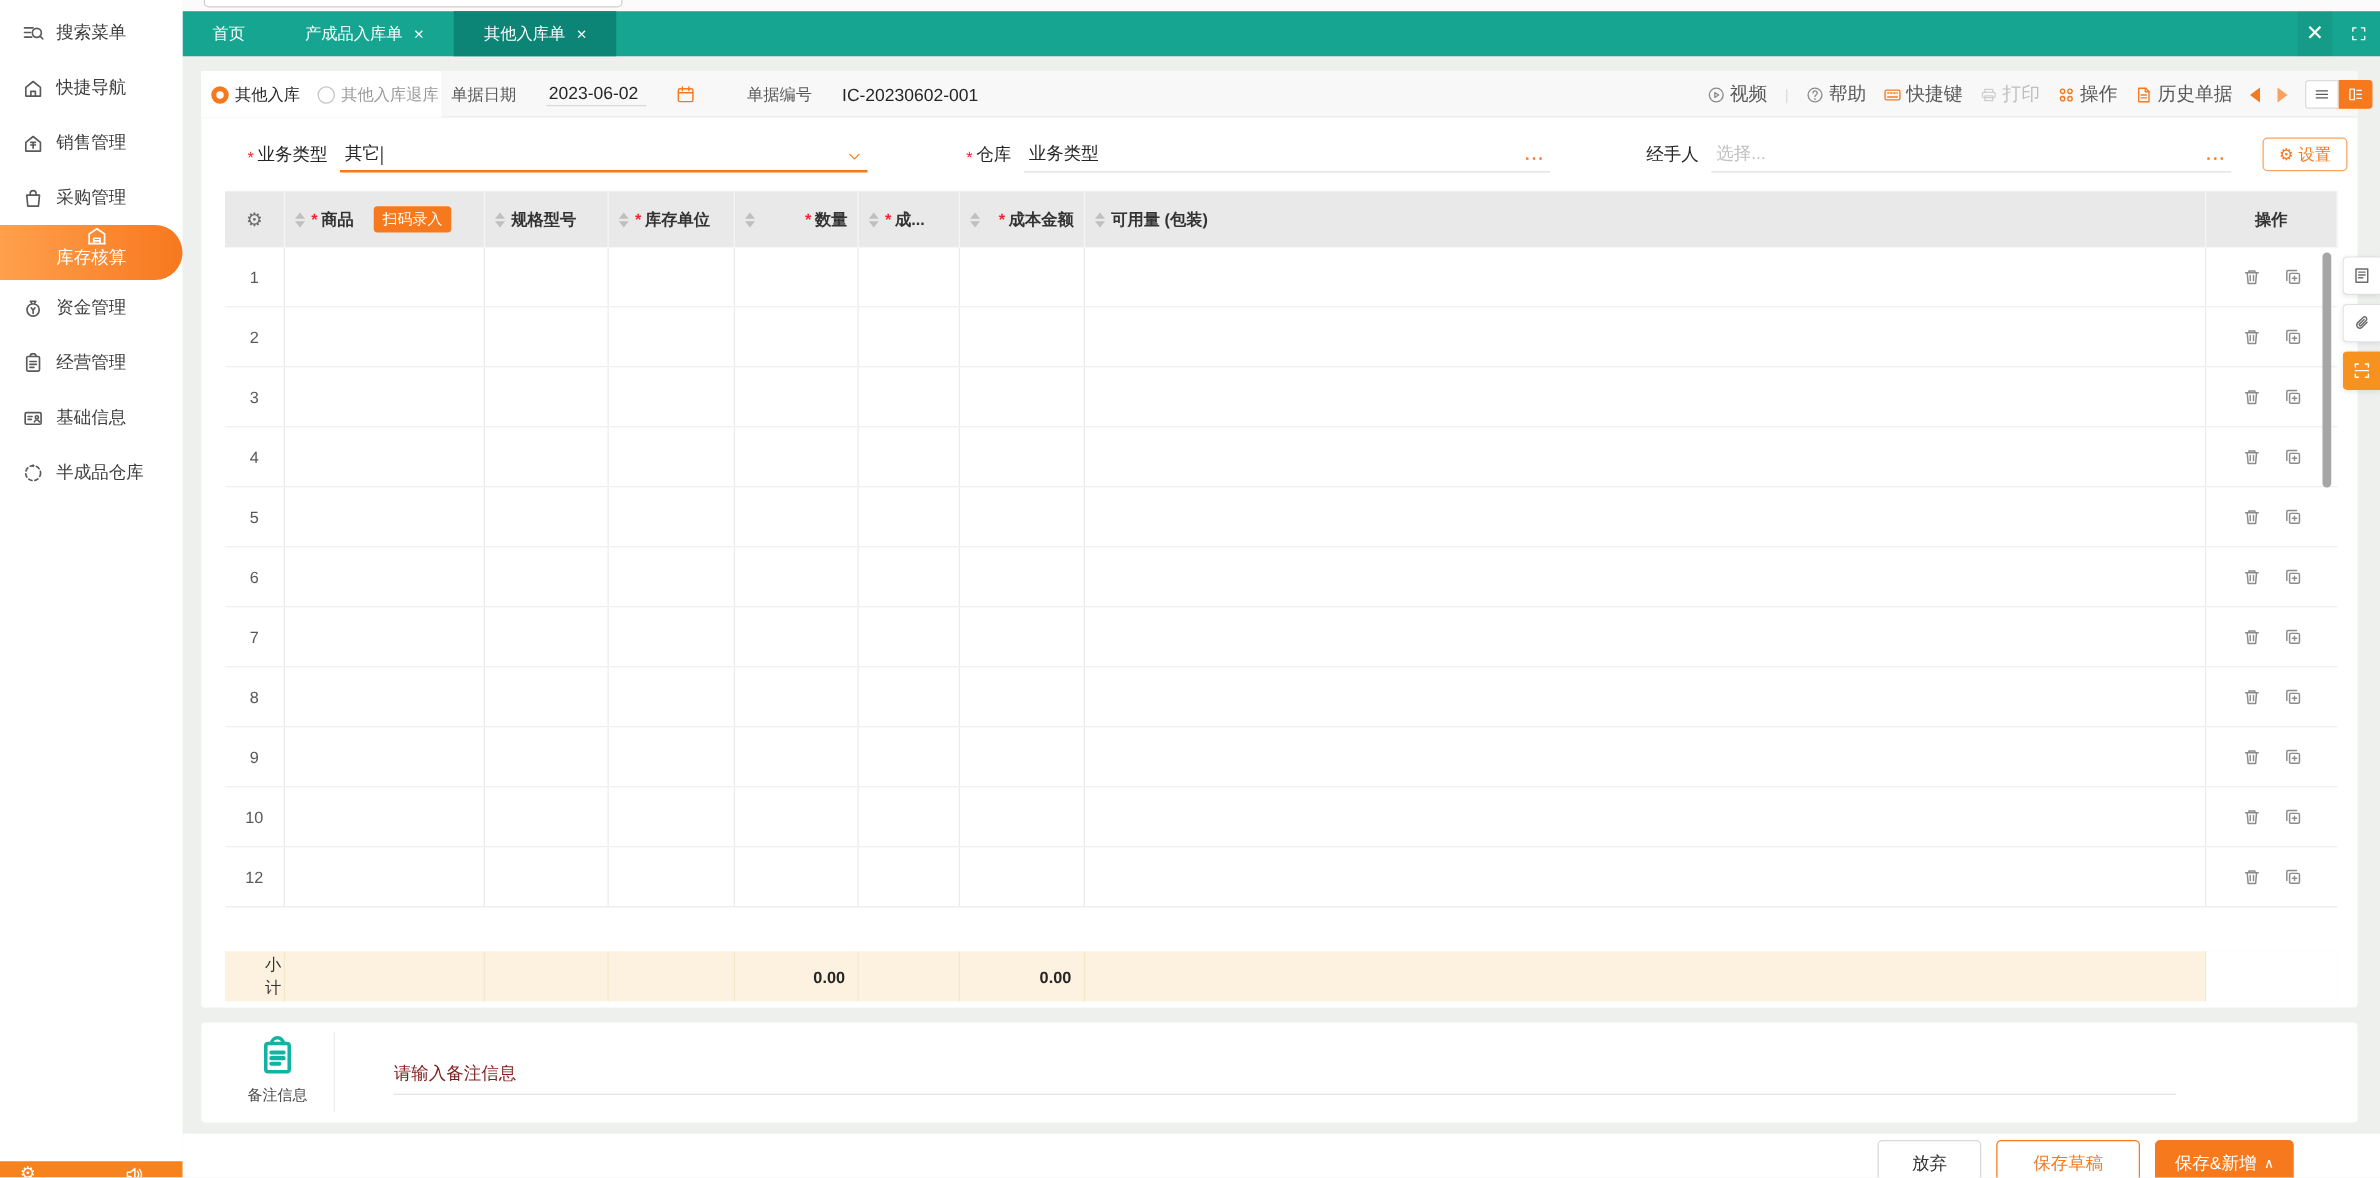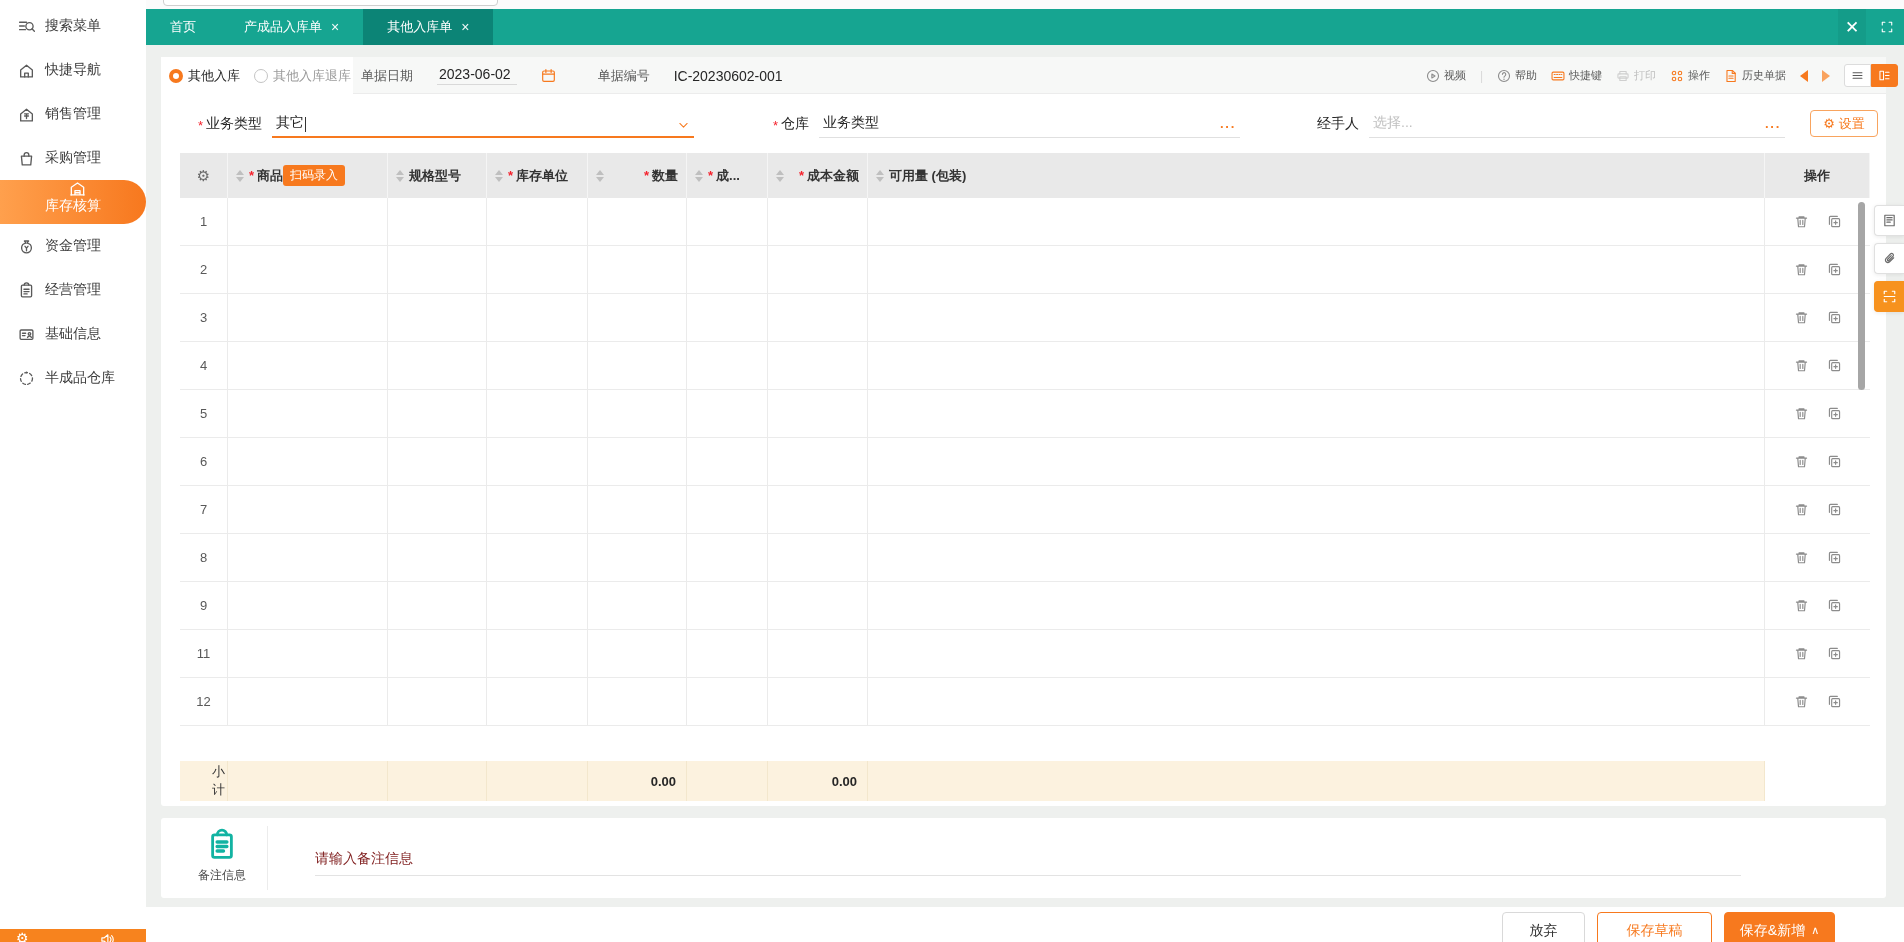--- a/index.html
+++ b/index.html
@@ -45,21 +45,21 @@
 .radio-opt.selected .radio-dot { border:4px solid #f7791e; }
 .radio-opt.selected .radio-label { color:#262626; }
 .radio-opt .radio-label { color:#9a9a9a; }
 .docinfo { position:absolute; left:200px; top:0; height:37px; display:flex; align-items:center; gap:24px; }
 .docinfo .lbl { color:#595959; font-size:13px; }
 .docinfo .val { color:#262626; font-size:14px; }
 .docinfo .underlined { border-bottom:1px solid #d9d9d9; padding:0 6px 2px 2px; }
 .docinfo .icon.cal { width:15px; height:15px; color:#f7791e; margin-right:18px; cursor:pointer; }
 .band-right { position:absolute; right:-16px; top:0; height:37px; display:flex; align-items:center; gap:14px; padding-right:4px; }
 #toolbar { display:flex; align-items:center; gap:14px; }
-.tool { display:flex; align-items:center; gap:4px; color:#595959; font-size:11px; cursor:pointer; white-space:nowrap; }
+.tool { display:flex; align-items:center; gap:4px; color:#595959; font-size:15px; cursor:pointer; white-space:nowrap; }
 .tool .icon { width:14px; height:14px; color:#8c8c8c; }
 .tool.accent .icon { color:#f7791e; }
 .tool.disabled { color:#bfbfbf; cursor:default; }
 .tool.disabled .icon { color:#cfcfcf; }
 .tool-sep { color:#d9d9d9; font-size:12px; }
 .caret { width:0; height:0; border-top:6px solid transparent; border-bottom:6px solid transparent; cursor:pointer; }
 .caret.left { border-right:8px solid #f7791e; }
 .caret.right { border-left:8px solid #f9a25e; }
 .view-toggles { display:flex; }
 .vbtn { width:27px; height:23px; display:flex; align-items:center; justify-content:center; border:1px solid #dcdcdc; background:#fff; cursor:pointer; }
@@ -89,21 +89,21 @@
 
 
 #grid { position:absolute; left:19px; top:96px; width:1690px; height:648px; background:#fff; }
 .hrow { display:flex; height:45px; background:#e9e9e9; }
 .hcell { display:flex; align-items:center; padding:0 8px; font-size:13px; font-weight:bold; color:#333; border-right:1px solid #f5f5f5; position:relative; cursor:pointer; }
 .hcell.center { justify-content:center; }
 .sorter { display:flex; flex-direction:column; gap:2px; margin-right:5px; flex:0 0 auto; }
 .sorter i { width:0; height:0; border-left:4px solid transparent; border-right:4px solid transparent; display:block; }
 .sorter .up { border-bottom:5px solid #bfbfbf; }
 .sorter .dn { border-top:5px solid #bfbfbf; }
-.scan-badge { background:#f7791e; color:#fff; font-size:12px; font-weight:normal; padding:2px 7px; border-radius:3px; margin-left:0; cursor:pointer; white-space:nowrap; }
+.scan-badge { background:#f7791e; color:#fff; font-size:12px; font-weight:normal; padding:2px 7px; border-radius:3px; margin-left:16px; cursor:pointer; white-space:nowrap; }
 .hcell .hspacer { flex:1; }
 .gear-glyph { font-size:15px; color:#6b6b6b; font-weight:normal; }
 #tbody-clip { height:563px; overflow:hidden; }
 .brow { display:flex; height:48px; border-bottom:1px solid #ebebeb; background:#fff; }
 .bcell { border-right:1px solid #ebebeb; height:100%; display:flex; align-items:center; }
 .bcell.rownum { justify-content:center; color:#595959; font-size:13px; }
 .bcell.ops { justify-content:center; gap:18px; border-right:none; }
 .op-ic { width:15px; height:15px; color:#8c8c8c; cursor:pointer; }
 #subtotal-row { position:absolute; left:0; bottom:0; width:100%; height:40px; display:flex; background:#fcf2df; font-size:13px; }
 .scell { display:flex; align-items:center; border-right:1px solid #f3e7cd; }
@@ -707,21 +707,21 @@
                 <span class="icon op-ic">
                   <svg viewBox="0 0 16 16">
                     <rect x="5" y="5" width="8.4" height="8.4" rx="1"></rect>
                     <path d="M11 2.6H3.6a1 1 0 00-1 1V11"></path>
                     <path d="M9.2 7.4v3.6M7.4 9.2H11"></path>
                   </svg>
                 </span>
               </div>
             </div>
             <div class="brow">
-              <div class="bcell rownum" style="width: 48px; flex: 0 0 48px;">11</div>
+              <div class="bcell rownum" style="width: 48px; flex: 0 0 48px;">10</div>
               <div class="bcell" style="width: 160px; flex: 0 0 160px;"></div>
               <div class="bcell" style="width: 99px; flex: 0 0 99px;"></div>
               <div class="bcell" style="width: 101px; flex: 0 0 101px;"></div>
               <div class="bcell" style="width: 99px; flex: 0 0 99px;"></div>
               <div class="bcell" style="width: 81px; flex: 0 0 81px;"></div>
               <div class="bcell" style="width: 100px; flex: 0 0 100px;"></div>
               <div class="bcell" style="width: 897px; flex: 0 0 897px;"></div>
               <div class="bcell ops" style="width: 105px; flex: 0 0 105px;">
                 <span class="icon op-ic">
                   <svg viewBox="0 0 16 16">

